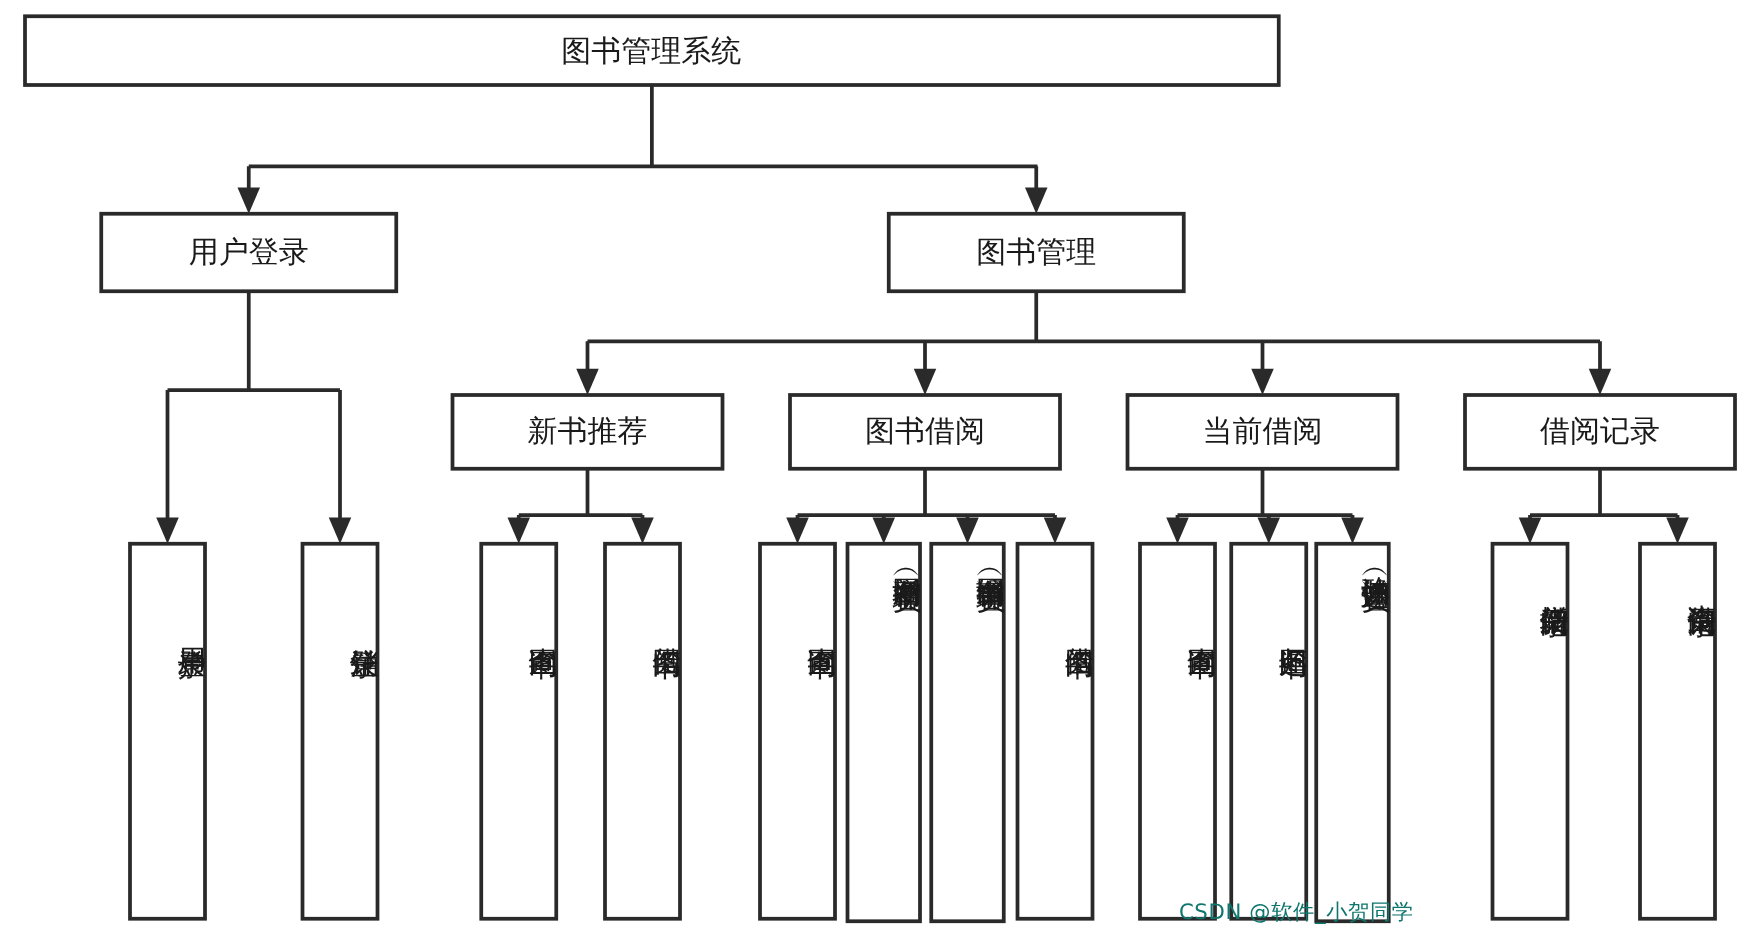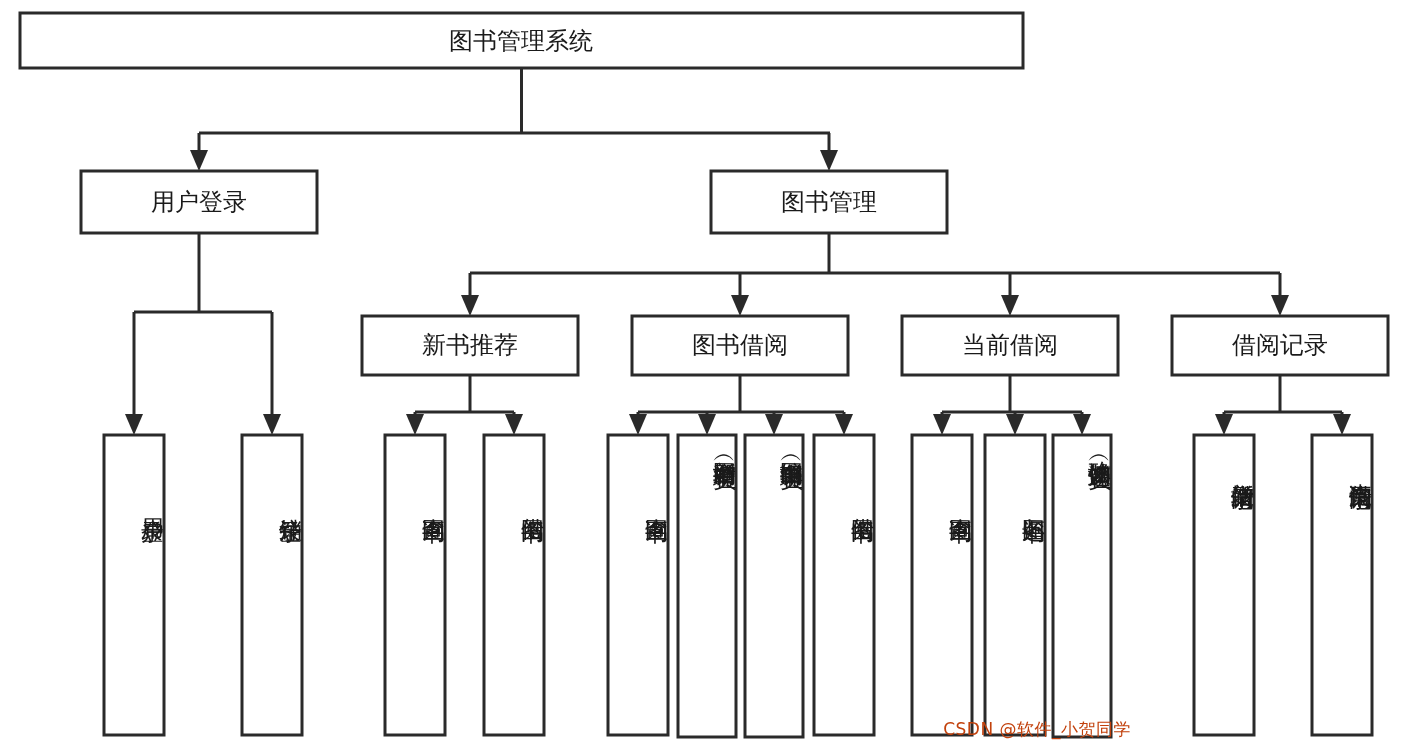--- a/index.html
+++ b/index.html
@@ -63,21 +63,21 @@
     white-space: nowrap;
     text-align: center;
     pointer-events: none;
   }
   .watermark {
     position: absolute;
     right: 8px;
     bottom: 6px;
     font-family: "DejaVu Sans", "Liberation Sans", sans-serif;
     font-size: 17px;
-    color: #c2410c;
+    color: #0f766e;
     letter-spacing: 0.5px;
     white-space: nowrap;
   }
 </style>
 </head>
 <body>
 
 <div id="diagram-root">
 
   <svg id="flow" viewBox="0 0 1405 747">

